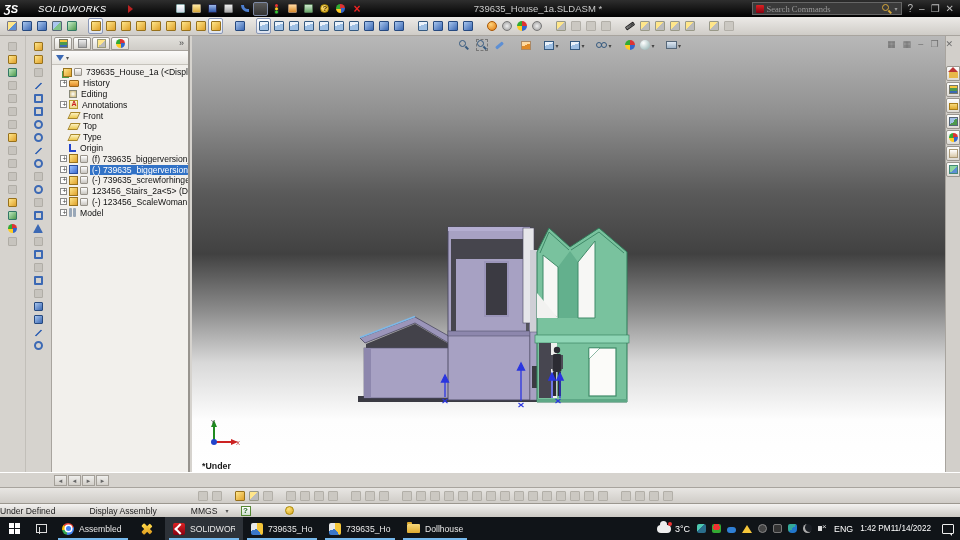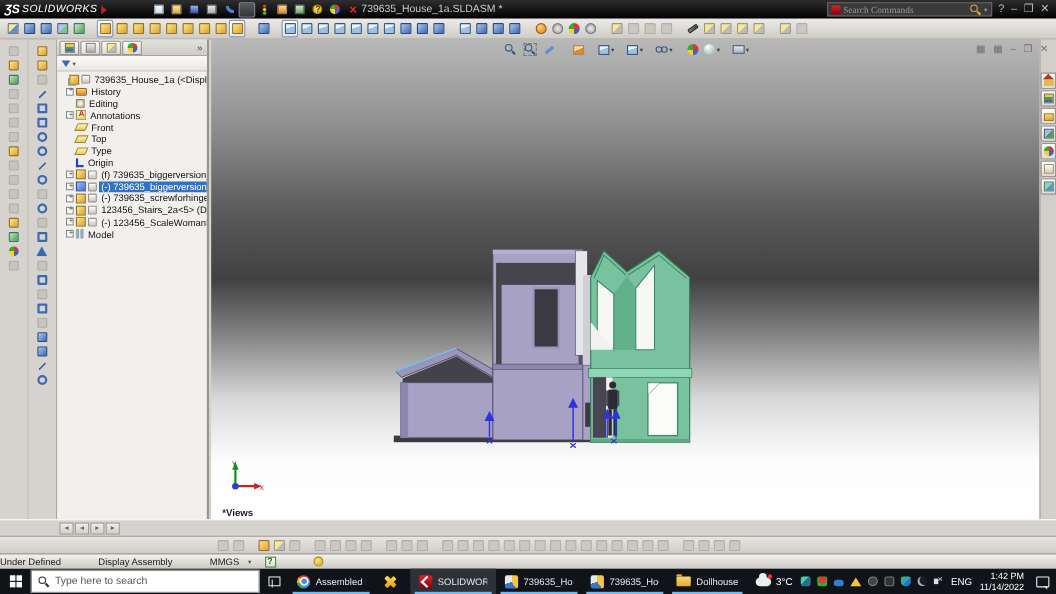--- a/index.html
+++ b/index.html
@@ -1,21 +1,21 @@
 <!DOCTYPE html>
 <html><head>
 <meta charset="utf-8">
 <style>
   *{margin:0;padding:0;box-sizing:border-box}
   html,body{width:960px;height:540px;overflow:hidden;font-family:"Liberation Sans",sans-serif;-webkit-font-smoothing:antialiased}
   .screen{position:relative;width:960px;height:540px;background:#d6d3ce}
 
   
   .titlebar{position:absolute;left:0;top:0;width:960px;height:17px;background:linear-gradient(#2e2e2e,#000);display:flex;align-items:center;color:#ccc}
-  .logo{display:flex;align-items:center;gap:2px;padding:0 6px 0 4px}
+  .logo{display:flex;align-items:center;gap:20px;padding:0 6px 0 4px}
   .logo .mark{color:#fff;font-weight:bold;font-style:italic;font-size:11px}
   .logo .lname{color:#fff;font-weight:normal;font-style:italic;font-size:9.5px;letter-spacing:.4px}
   .logo-arrow{width:0;height:0;border-top:4px solid transparent;border-bottom:4px solid transparent;border-left:5px solid #b22;margin-left:2px}
   .qat{display:flex;align-items:center;gap:1px;margin-left:34px}
   .tbico{position:relative;width:15px;height:14px;display:flex;align-items:center;justify-content:center}
   .tbico .sq{display:block;width:9px;height:9px;border-radius:1px}
   .tbico .g{position:absolute;font-size:9px;font-weight:bold;line-height:1}
   .m-doc .sq{background:linear-gradient(#fff,#cfd8e8);border:1px solid #8aa}
   .m-open .sq{background:linear-gradient(#ffe9a0,#d9a93a);border:1px solid #a97}
   .m-save .sq{background:linear-gradient(#9db8e8,#2d55a8);border:1px solid #224}
@@ -26,21 +26,21 @@
   .m-select .g{color:#eee}
   .m-rebuild .sq{width:5px;height:11px;background:#222;border-radius:2px;position:relative}
   .m-rebuild .sq::before{content:'';position:absolute;left:1px;top:1px;width:3px;height:3px;border-radius:50%;background:#e33;box-shadow:0 3.2px 0 #fc2,0 6.4px 0 #3c3}
   .m-props .sq{background:linear-gradient(#ffd9a0,#d98a2a);border:1px solid #a86}
   .m-options .sq{background:linear-gradient(#cfe8cf,#6aa86a);border:1px solid #575}
   .m-help .sq{border-radius:50%;background:radial-gradient(circle at 35% 30%,#ffe37a,#d9a520);border:1px solid #a80}
   .m-help .g{color:#5a3c00;font-size:8px}
   .m-flower .sq{border-radius:50%;background:conic-gradient(#d33 0 25%,#36c 25% 50%,#fc2 50% 75%,#3a3 75%)}
   .m-close .sq{background:none;border:none}
   .m-close .g{color:#e22;font-size:12px}
-  .doc-title{flex:1;font-size:9.5px;color:#c9c9c9;padding-right:40px}
+  .doc-title{flex:1;text-align:center;font-size:9.5px;color:#c9c9c9;padding-right:40px}
   .cmdsearch{display:flex;align-items:center;gap:3px;width:150px;height:13px;background:#3a3a3a;border:1px solid #666;padding:0 3px;margin-right:6px}
   .swmini{width:8px;height:8px;background:linear-gradient(#d22,#801);border-radius:1px}
   .cmdsearch input{flex:1;background:none;border:none;outline:none;color:#bbb;font-size:8.5px;width:80px;font-family:Liberation Serif, serif}
   .cmdsearch input::placeholder{color:#999}
   .mag{position:relative;width:10px;height:10px;flex:0 0 auto}
   .mag::before{content:'';position:absolute;width:5px;height:5px;border:1.5px solid #d9a93a;border-radius:50%;left:0;top:0}
   .mag::after{content:'';position:absolute;width:4px;height:1.5px;background:#d9a93a;transform:rotate(45deg);left:6px;top:7px}
   .ddc{color:#999;font-size:6px}
   .winctl{display:flex;align-items:center;gap:6px;padding-right:6px}
   .wbtn{color:#bbb;font-size:10px;line-height:1;cursor:default}
@@ -220,21 +220,21 @@
   .tr-cloud{border-radius:5px;background:#2f7fd4;height:6px;margin-top:2px}
   .tr-drive{background:none;width:0;height:0;border-left:5px solid transparent;border-right:5px solid transparent;border-bottom:8px solid #f5c63a;border-radius:0}
   .tr-circle{border-radius:50%;background:#444;border:1px solid #888}
   .tr-pdf{background:#333;border:1px solid #777}
   .tr-shield{background:linear-gradient(135deg,#3a9 50%,#27c 50%);border-radius:2px 2px 4px 4px}
   .tr-moon{border-radius:50%;background:#1a1e24;box-shadow:inset 2px -1px 0 #aaa}
   .tr-sound{position:relative;background:none}
   .tr-sound::before{content:'';position:absolute;left:0;top:2px;width:4px;height:5px;background:#ddd}
   .tr-sound::after{content:'×';position:absolute;left:4px;top:-2px;color:#ddd;font-size:8px}
   .tlang{font-size:8.8px;color:#fff}
-  .tclock{display:flex;flex-direction:column;align-items:flex-end;justify-content:center;font-size:8.2px;line-height:9.5px;color:#fff}
+  .tclock{display:flex;align-items:flex-end;justify-content:center;font-size:8.2px;line-height:9.5px;color:#fff}
   .notif{width:12px;height:10px;border:1.2px solid #eee;border-radius:1px;position:relative;margin-left:4px}
   .notif::after{content:'';position:absolute;right:1px;bottom:-3px;border-left:3px solid transparent;border-right:0 solid transparent;border-top:3px solid #eee}
 </style>
 </head>
 <body>
 
 <div class="screen">
 
   <div class="titlebar">
     <div class="logo">
@@ -799,21 +799,21 @@
           <line x1="8" y1="26" x2="8" y2="10" stroke="#1f8a1f" stroke-width="2"></line>
           <polygon points="8,4 5,11 11,11" fill="#1f8a1f"></polygon>
           <line x1="8" y1="26" x2="26" y2="26" stroke="#c22" stroke-width="2"></line>
           <polygon points="32,26 25,23 25,29" fill="#c22"></polygon>
           <circle cx="8" cy="26" r="3" fill="#2244cc"></circle>
           <text x="5" y="8" font-size="6" fill="#333">Y</text>
           <text x="30" y="29" font-size="6" fill="#b22">X</text>
         </svg>
       </div>
 
-      <div class="frontlabel">*Views</div>
+      <div class="frontlabel">*Under</div>
     </div>
 
     <div class="taskpane">
 
     <span class="tptab tpt-home">
           <span class="sq"></span>
         </span>
         <span class="tptab tpt-res">
           <span class="sq"></span>
         </span>
@@ -961,24 +961,20 @@
 
   <div class="taskbar">
     <span class="startbtn">
       <span class="winico">
           <span></span>
           <span></span>
           <span></span>
           <span></span>
         </span>
     </span>
-    <div class="tsearch">
-      <span class="mag"></span>
-      <input placeholder="Type here to search" style="">
-    </div>
     <span class="taskview">
         <span class="tvico"></span>
       </span>
     <div class="tapps">
 
     <div class="tapp chrome open">
           <span class="aico"></span>
           <span class="albl">Assembled D...</span>
         </div>
         <div class="tapp xapp">

